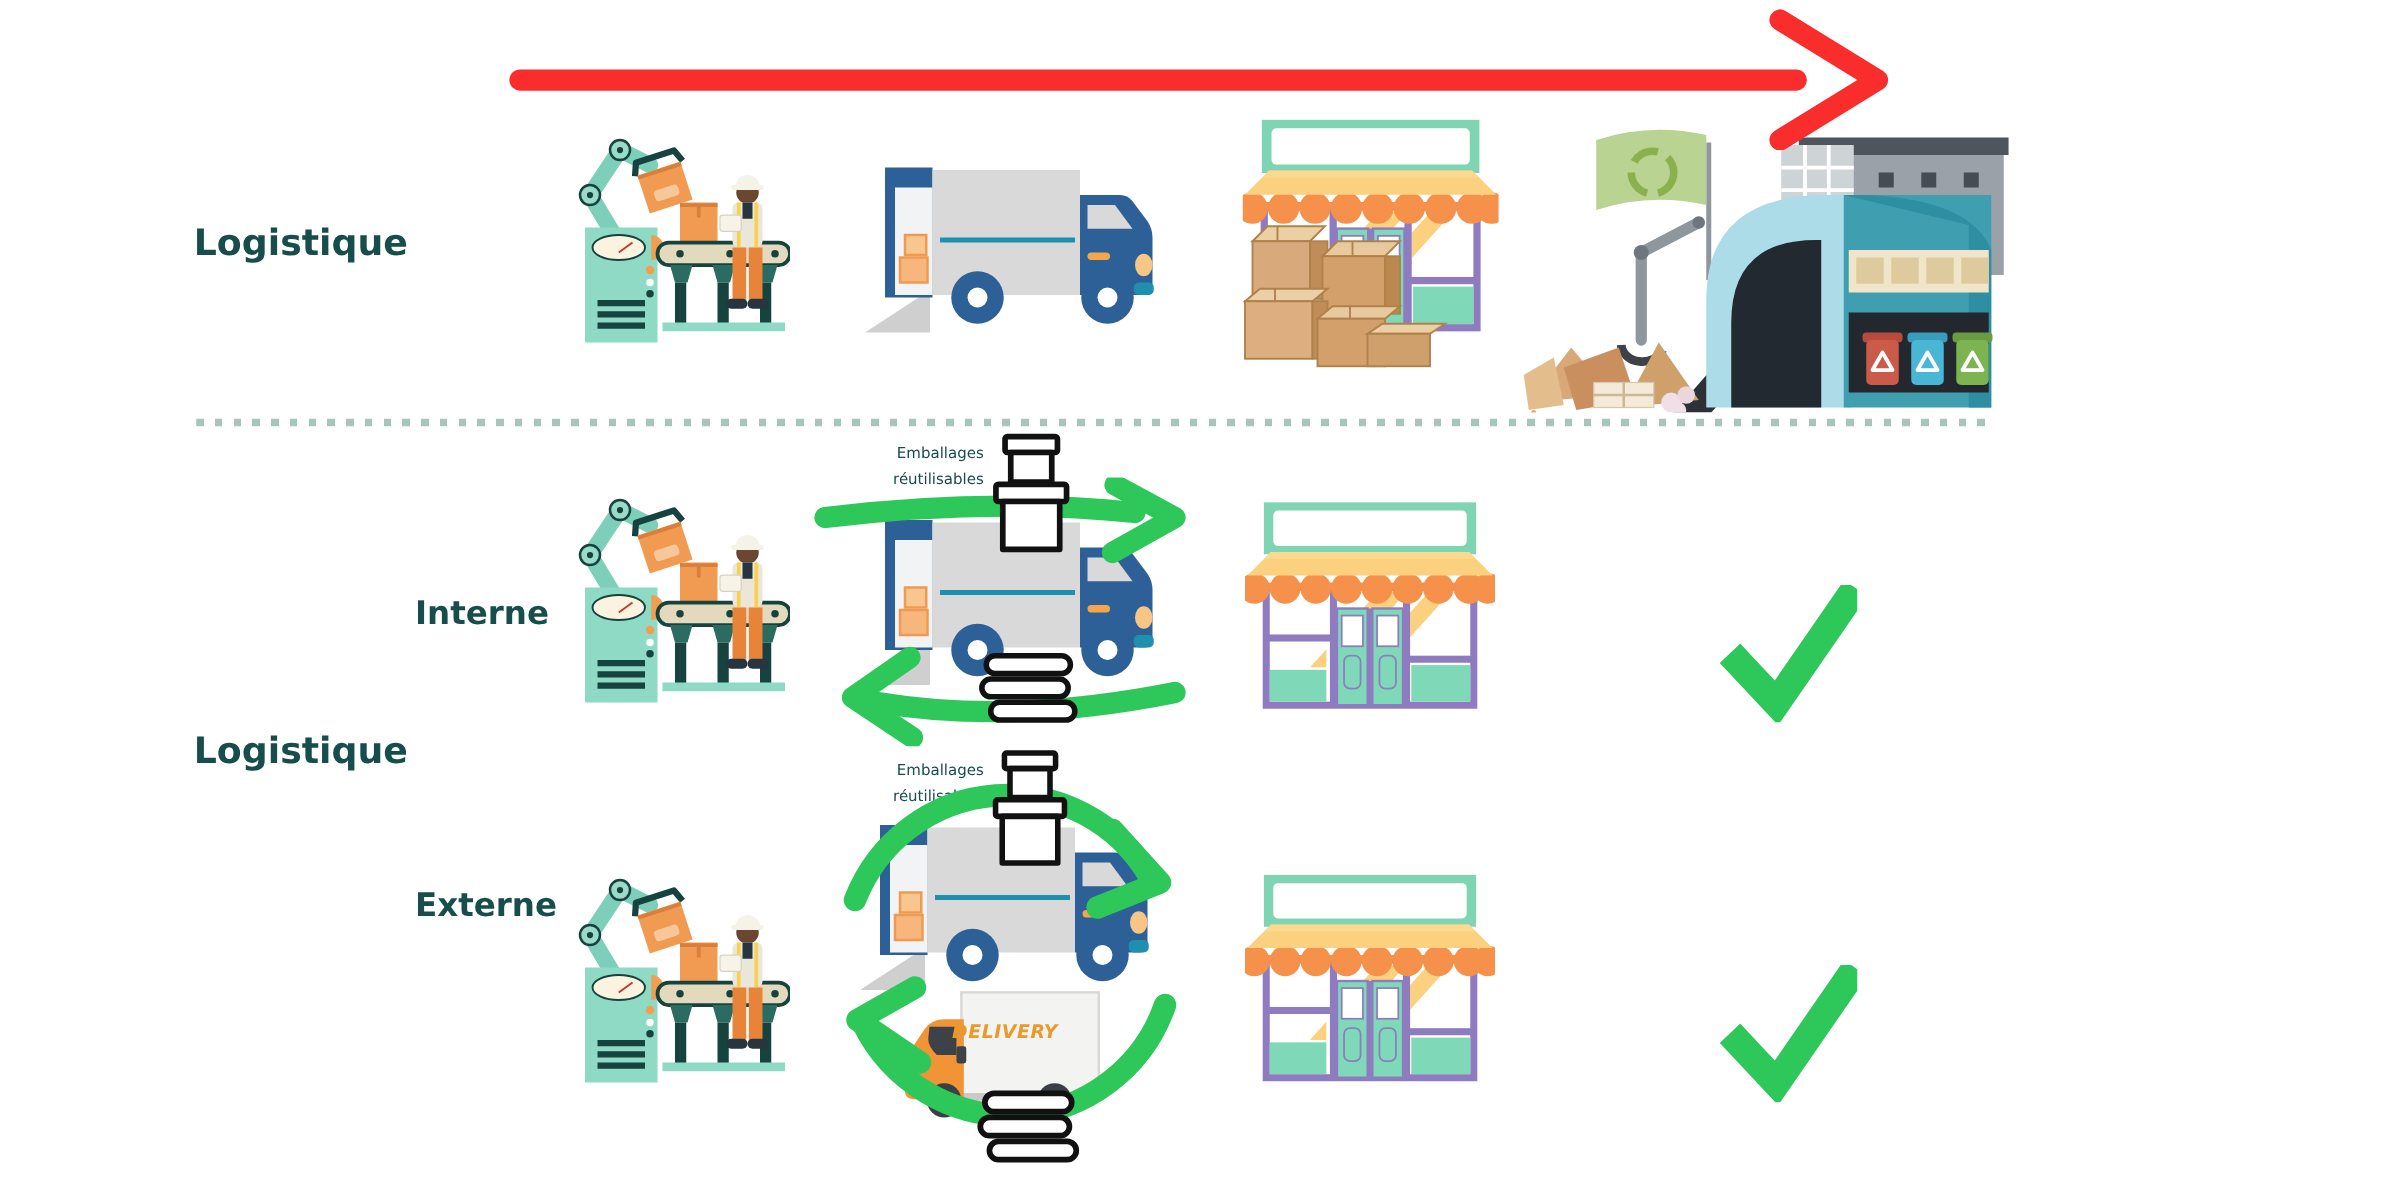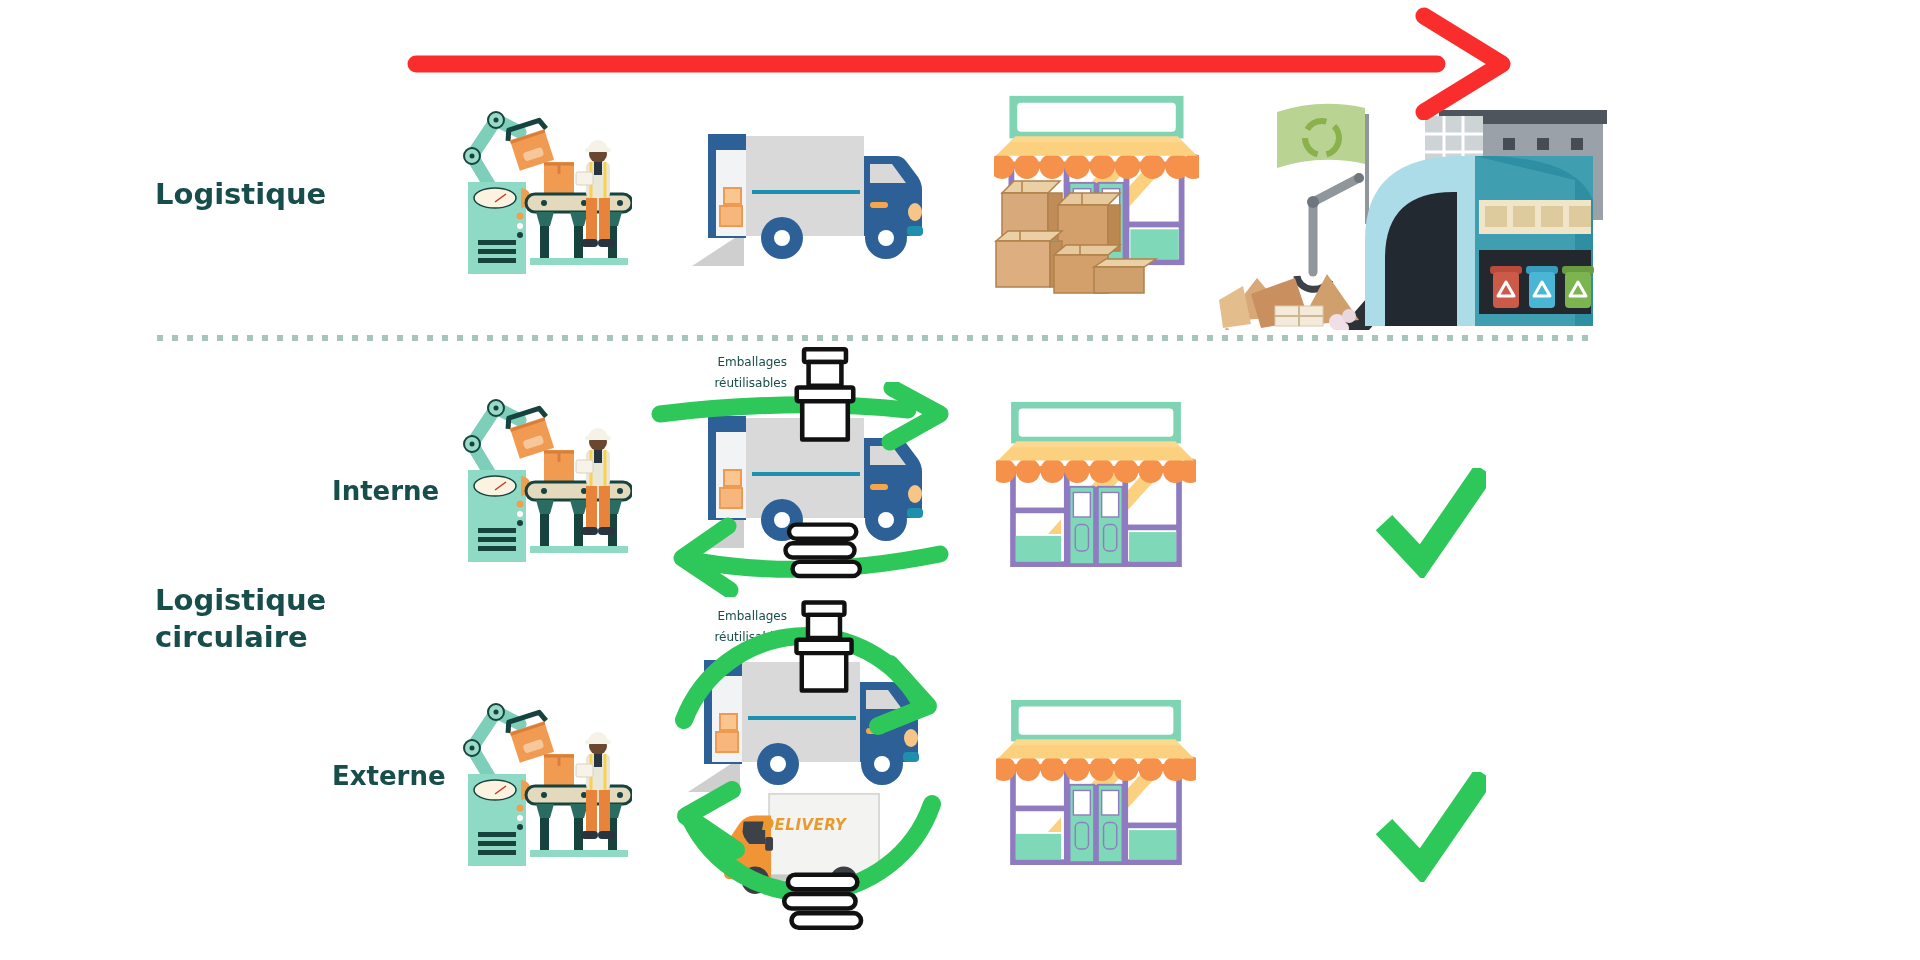--- a/index.html
+++ b/index.html
@@ -303,21 +303,20 @@
     <svg width="1125" height="118" viewBox="0 0 1125 118">
       <line x1="14" y1="62" x2="1035" y2="62" stroke="#fa2d2d" stroke-width="17" stroke-linecap="round"></line>
       <polyline points="1022,14 1100,62 1022,110" fill="none" stroke="#fa2d2d" stroke-width="17" stroke-linecap="round" stroke-linejoin="round"></polyline>
     </svg>
   </div>
 
   <div class="abs divider" style="left:145px;top:335px;width:1437px;"></div>
 
   <div class="abs title" style="left:143px;top:582px;width:220px;">
     <div>Logistique</div>
-    <div>circulaire</div>
   </div>
 
   <div class="abs rowlabel" style="left:320px;top:476px;">Interne</div>
 
   <div class="abs smalllabel" style="left:650px;top:352px;width:125px;">
     <div>Emballages</div>
     <div>réutilisables</div>
   </div>
 
   <div class="abs" style="left:420px;top:386px;width:200px;height:180px;">
@@ -358,21 +357,21 @@
         <use href="#sym-flats"></use>
       </svg>
   </div>
 
   <div class="abs" style="left:1364px;top:468px;width:110px;height:110px;">
     <svg width="110" height="110">
         <use href="#sym-check"></use>
       </svg>
   </div>
 
-  <div class="abs rowlabel" style="left:320px;top:761px;">Externe</div>
+  <div class="abs rowlabel" style="left:320px;top:710px;">Externe</div>
 
   <div class="abs smalllabel" style="left:650px;top:606px;width:125px;">
     <div>Emballages</div>
     <div>réutilisables</div>
   </div>
 
   <div class="abs" style="left:420px;top:690px;width:200px;height:180px;">
     <svg width="200" height="180">
         <use href="#sym-factory"></use>
       </svg>

